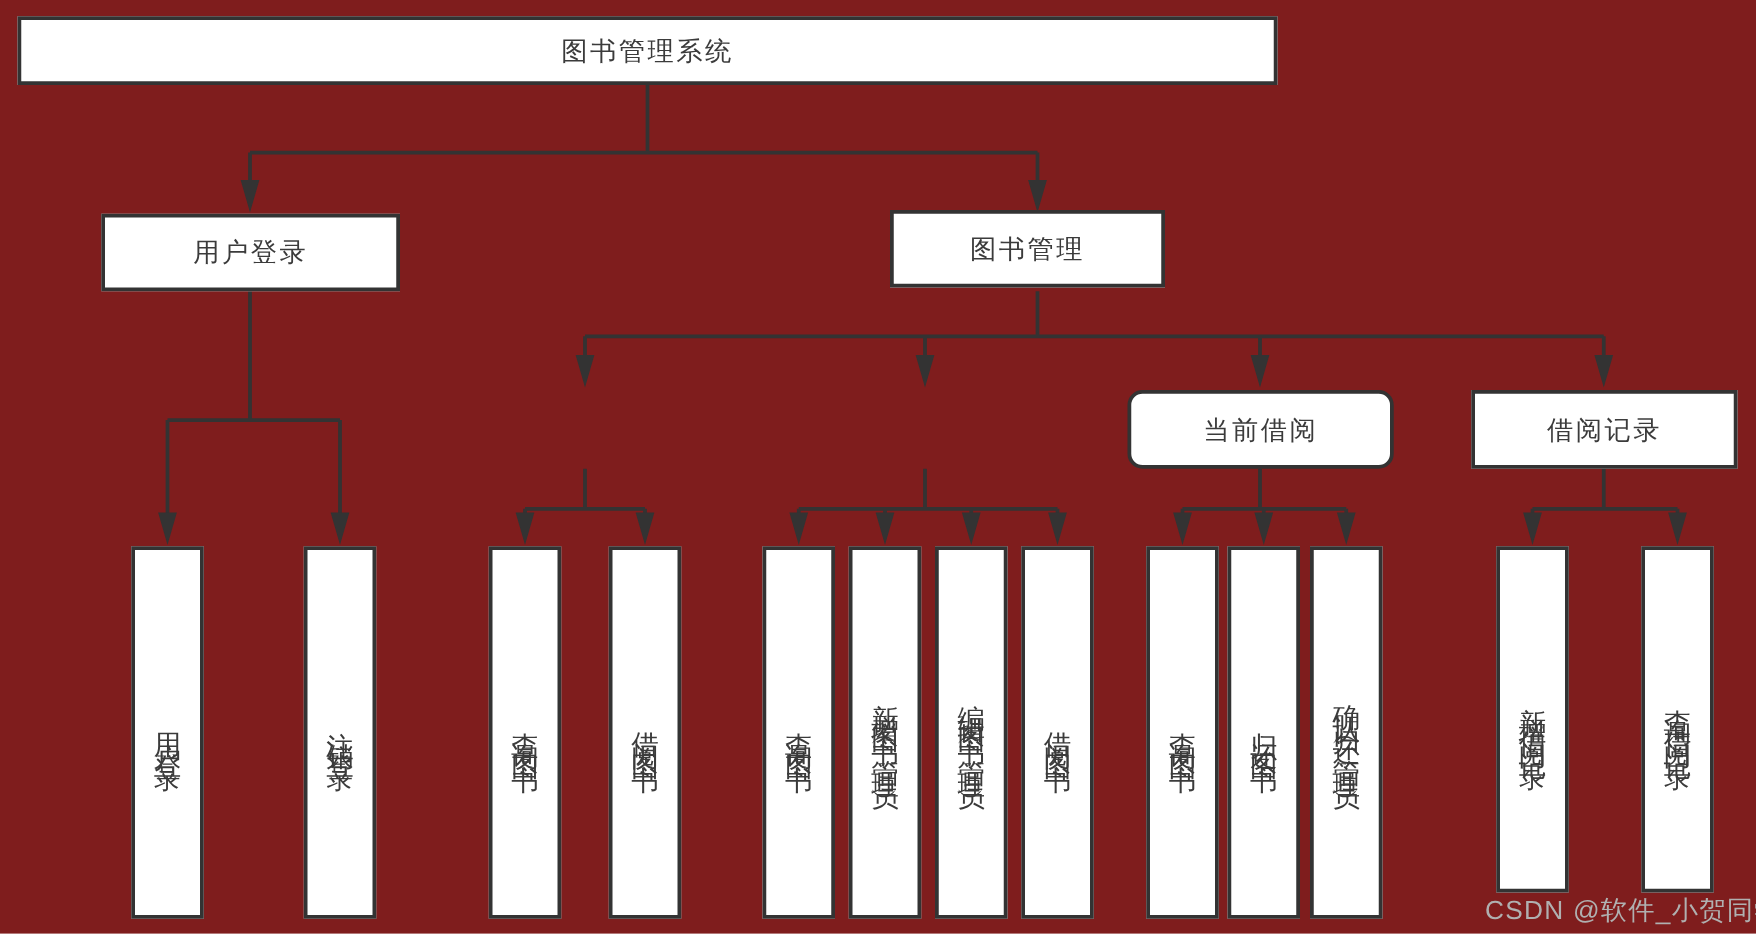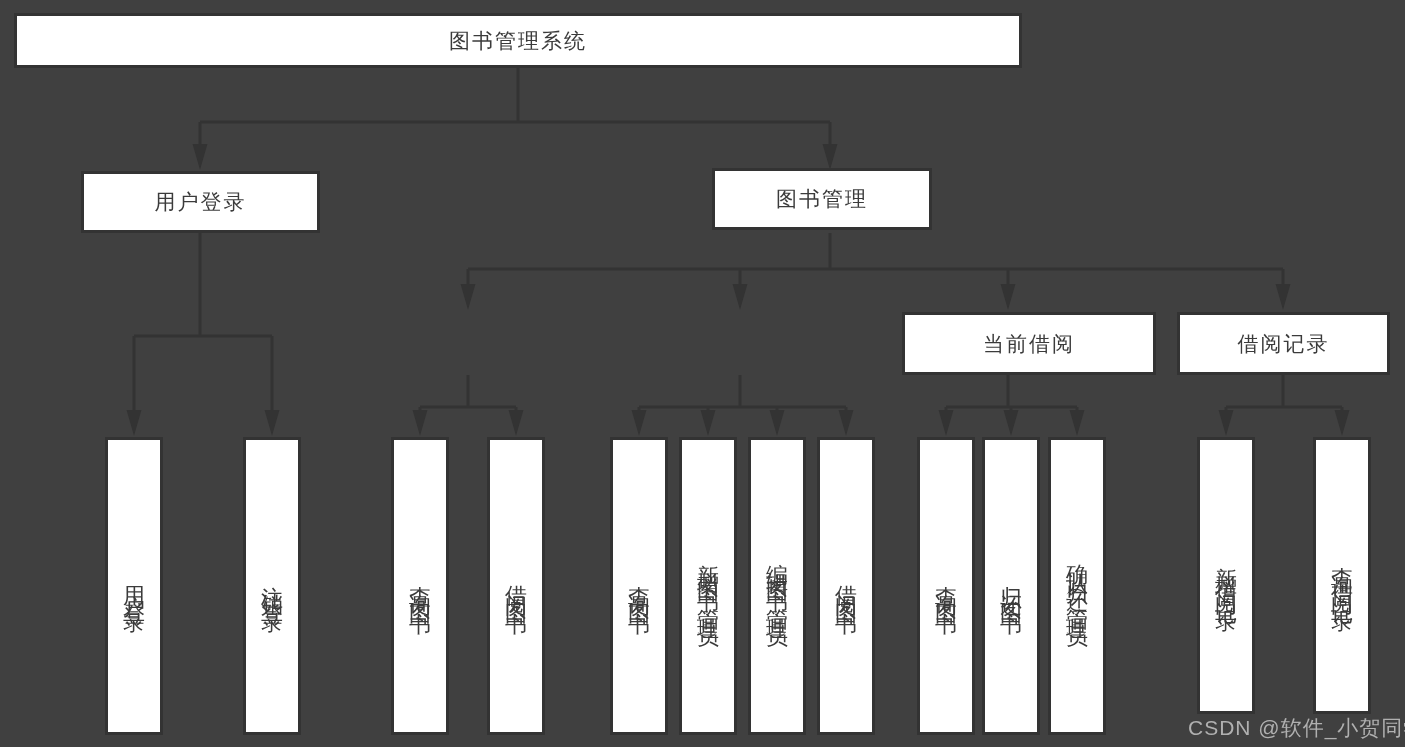--- a/index.html
+++ b/index.html
@@ -1,20 +1,20 @@
 <!DOCTYPE html>
 <html><head>
 <meta charset="utf-8">
 <style>
   html, body { margin: 0; padding: 0; background: #ffffff; }
   .canvas {
     position: relative;
     width: 1405px;
     height: 747px;
-    background: #404040;
+    background: #7f1d1d;
     font-family: "Liberation Sans", "DejaVu Sans", sans-serif;
     overflow: hidden;
   }
   .connectors {
     position: absolute;
     left: 0; top: 0;
     width: 1405px; height: 747px;
   }
   .connectors path {
     stroke: #333333;
@@ -96,21 +96,21 @@
     <path d="M1283 375 V407 M1226 407 H1342 M1226 407 V420 M1342 407 V420"></path>
     <polygon points="1218.5,410 1233.5,410 1226,436"></polygon>
     <polygon points="1334.5,410 1349.5,410 1342,436"></polygon>
   </svg>
 
   <div class="node hbox" style="left:14px; top:13px; width:1008px; height:55px;">图书管理系统</div>
 
   <div class="node hbox" style="left:81px; top:171px; width:239px; height:62px;">用户登录</div>
   <div class="node hbox" style="left:712px; top:168px; width:220px; height:62px;">图书管理</div>
 
-  <div class="node hbox" style="left:902px; top:312px; width:254px; height:63px;">当前借阅</div>
+  <div class="node hbox" style="left:902px; top:312px; width:213px; height:63px;border-radius:12px;">当前借阅</div>
   <div class="node hbox" style="left:1177px; top:312px; width:213px; height:63px;">借阅记录</div>
 
   <div class="node vbox" style="left:105px; top:437px; width:58px; height:298px;">用户登录</div>
   <div class="node vbox" style="left:243px; top:437px; width:58px; height:298px;">注销登录</div>
 
   <div class="node vbox" style="left:391px; top:437px; width:58px; height:298px;">查询图书</div>
   <div class="node vbox" style="left:487px; top:437px; width:58px; height:298px;">借阅图书</div>
 
   <div class="node vbox" style="left:610px; top:437px; width:58px; height:298px;">查询图书</div>
   <div class="node vbox" style="left:679px; top:437px; width:58px; height:298px;">新增图书（管理员）</div>

